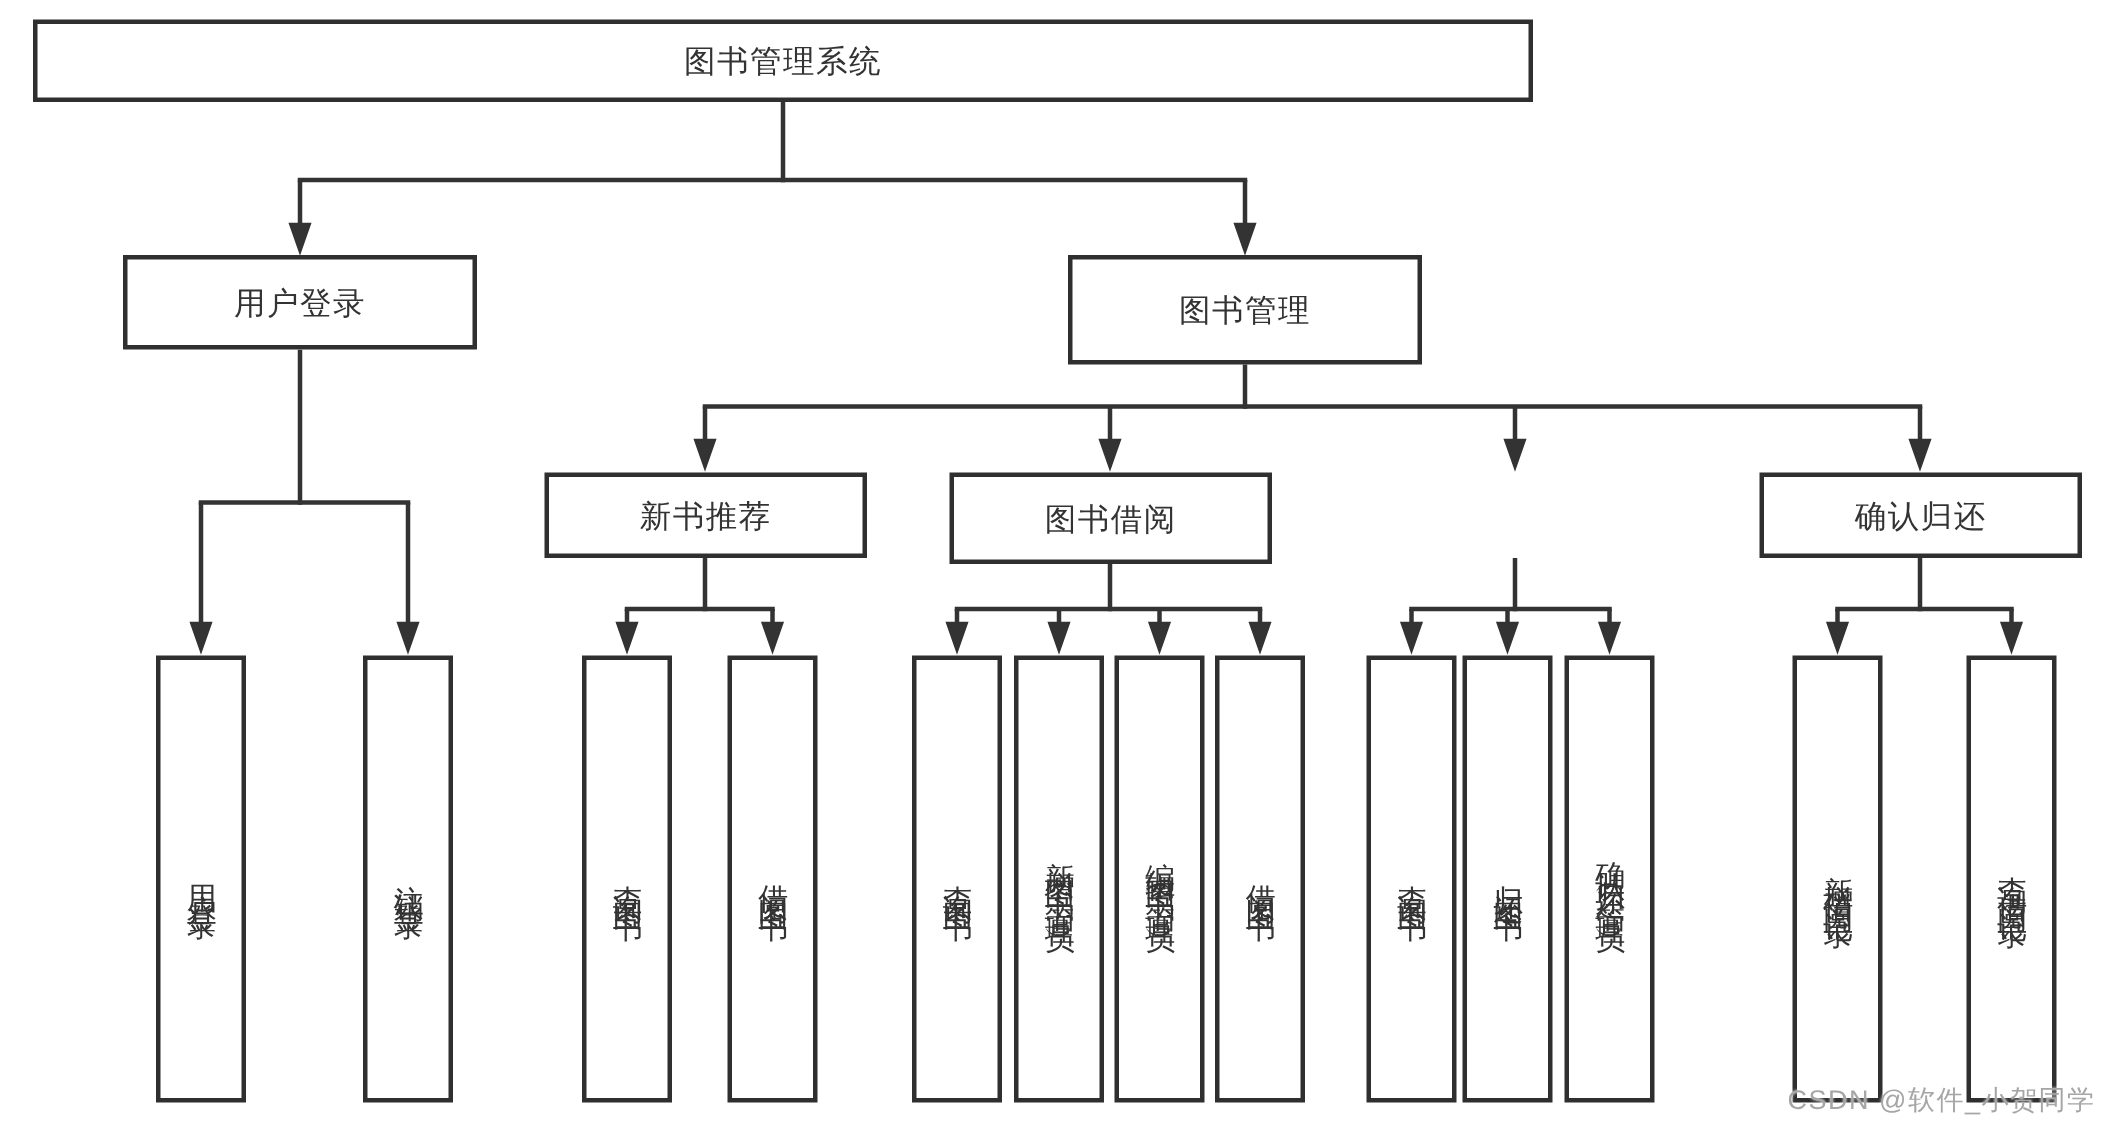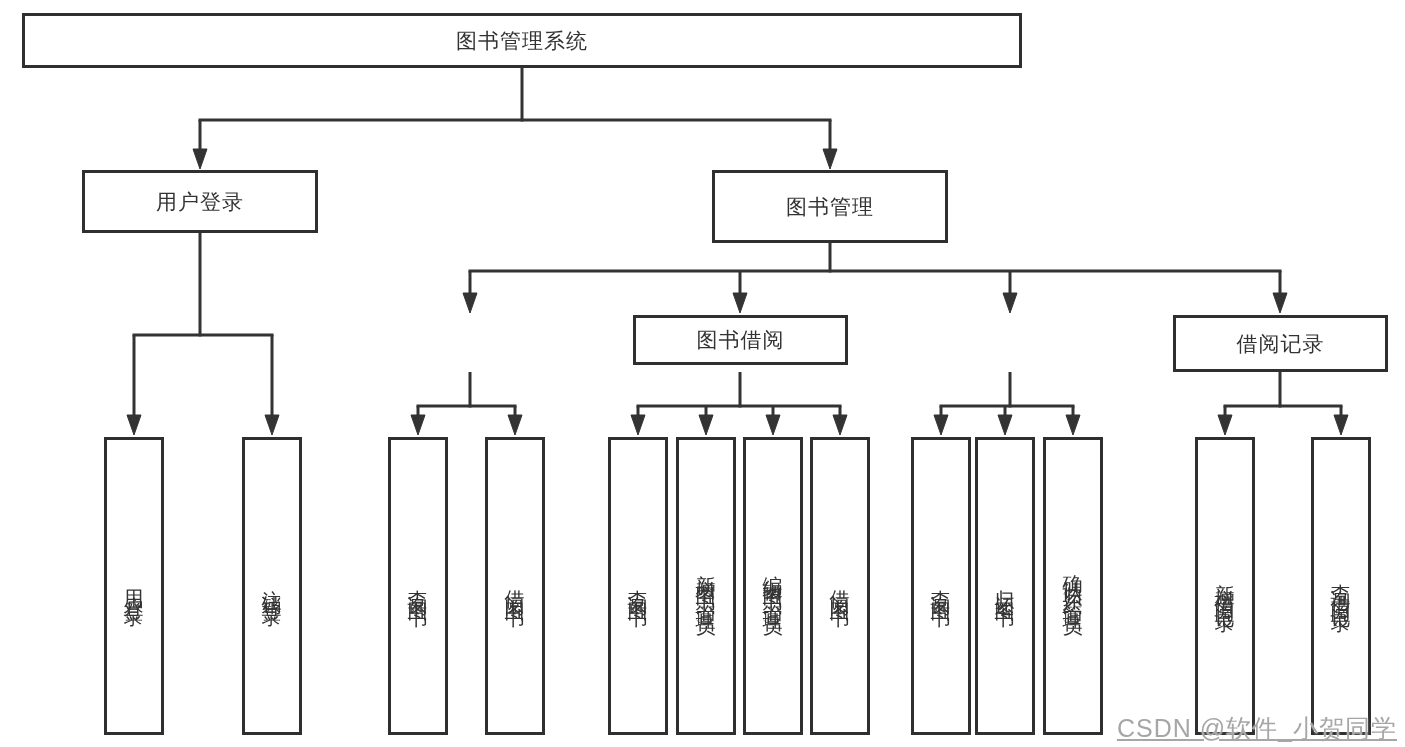--- a/index.html
+++ b/index.html
@@ -39,26 +39,25 @@
   .box.v{
     writing-mode:vertical-rl;
     text-orientation:mixed;
     font-size:20px;
     letter-spacing:6px;
     line-height:1;
   }
   #watermark{
     position:absolute;
     right:8px;bottom:2px;
-    font-size:25px;
+    font-size:18px;
     color:var(--watermark);
     letter-spacing:1px;
     white-space:nowrap;
     text-shadow:0 0 2px #ffffff;
-    text-decoration:underline;
   }
 </style>
 </head>
 <body>
 
 <div id="canvas">
 
   <svg id="connectors" width="1405" height="747" viewBox="0 0 1405 747" aria-hidden="true">
 
     <line x1="522" y1="68" x2="522" y2="121.5"></line>
@@ -119,22 +118,23 @@
     <polygon points="1218,415 1232,415 1225,435"></polygon>
     <line x1="1341" y1="406" x2="1341" y2="419"></line>
     <polygon points="1334,415 1348,415 1341,435"></polygon>
   </svg>
 
   <div class="box" style="left:22px;top:13px;width:1000px;height:55px">图书管理系统</div>
 
   <div class="box" style="left:82px;top:170px;width:236px;height:63px">用户登录</div>
   <div class="box" style="left:712px;top:170px;width:236px;height:73px">图书管理</div>
 
-  <div class="box" style="left:633px;top:315px;width:215px;height:50px">图书借阅</div>
-  <div class="box" style="left:1173px;top:315px;width:215px;height:57px">借阅记录</div>
+  <div class="box" style="left:363px;top:315px;width:215px;height:57px">新书推荐</div>
+  <div class="box" style="left:633px;top:315px;width:215px;height:61px">图书借阅</div>
+  <div class="box" style="left:1173px;top:315px;width:215px;height:57px">确认归还</div>
 
   <div class="box v" style="left:104px;top:437px;width:60px;height:298px">用户登录</div>
   <div class="box v" style="left:242px;top:437px;width:60px;height:298px">注销登录</div>
 
   <div class="box v" style="left:388px;top:437px;width:60px;height:298px">查询图书</div>
   <div class="box v" style="left:485px;top:437px;width:60px;height:298px">借阅图书</div>
 
   <div class="box v" style="left:608px;top:437px;width:60px;height:298px">查询图书</div>
   <div class="box v" style="left:676px;top:437px;width:60px;height:298px">新增图书（管理员）</div>
   <div class="box v" style="left:743px;top:437px;width:60px;height:298px">编辑图书（管理员）</div>

